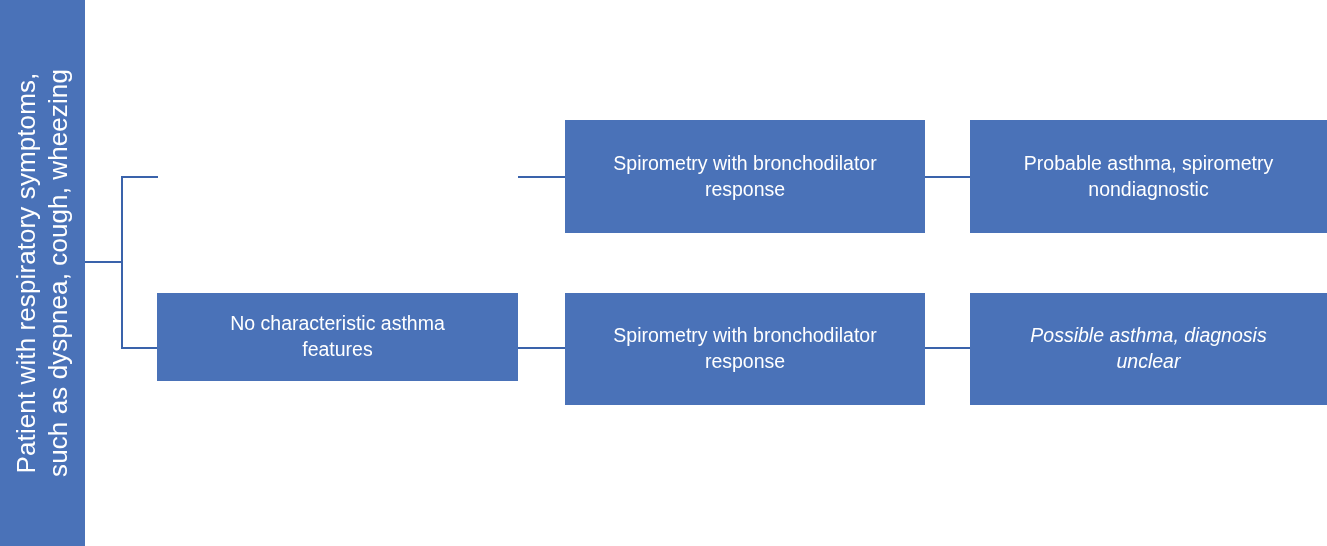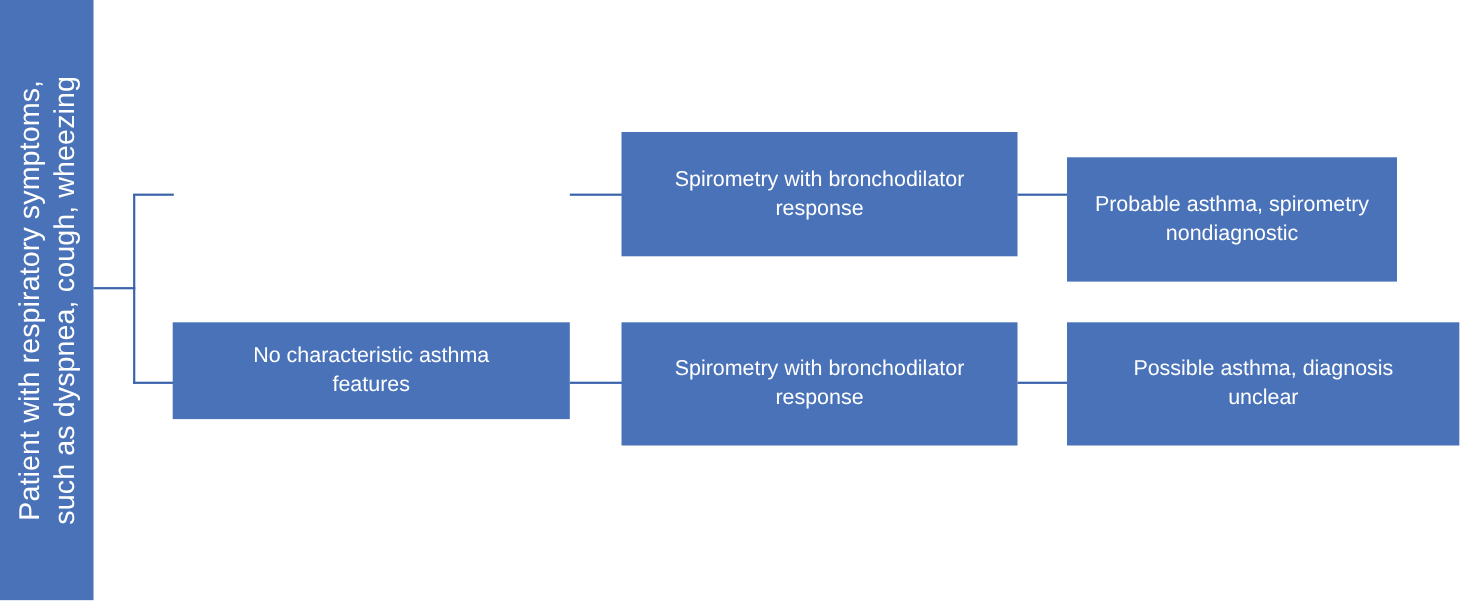--- a/index.html
+++ b/index.html
@@ -59,24 +59,24 @@
     text-align: center;
     box-sizing: border-box;
     padding: 4px 10px;
     font-size: 19.5px;
     line-height: 1.32;
     white-space: pre-line;
   }
 
   #box-r1c1 { left: 157px; top: 120px; width: 361px; height: 113px; }
   #box-r1c2 { left: 565px; top: 120px; width: 360px; height: 113px; }
-  #box-r1c3 { left: 970px; top: 120px; width: 300px; height: 113px; margin-top: 23px; }
+  #box-r1c3 { left: 970px; top: 120px; width: 357px; height: 113px; }
   #box-r2c1 { left: 157px; top: 293px; width: 361px; height: 88px; }
   #box-r2c2 { left: 565px; top: 293px; width: 360px; height: 112px; }
-  #box-r2c3 { left: 970px; top: 293px; width: 357px; height: 112px; }
+  #box-r2c3 { left: 970px; top: 293px; width: 357px; height: 112px; font-style: italic; }
 
   
   .conn {
     position: absolute;
     background: #3a63ab;
   }
   .conn-h { height: 2px; }
   .conn-v { width: 2px; }
 
   

